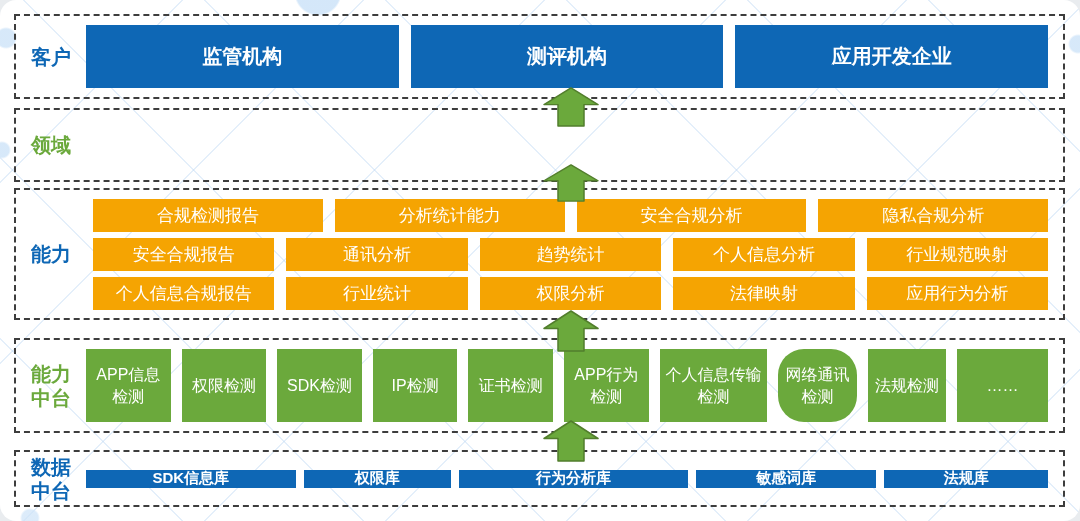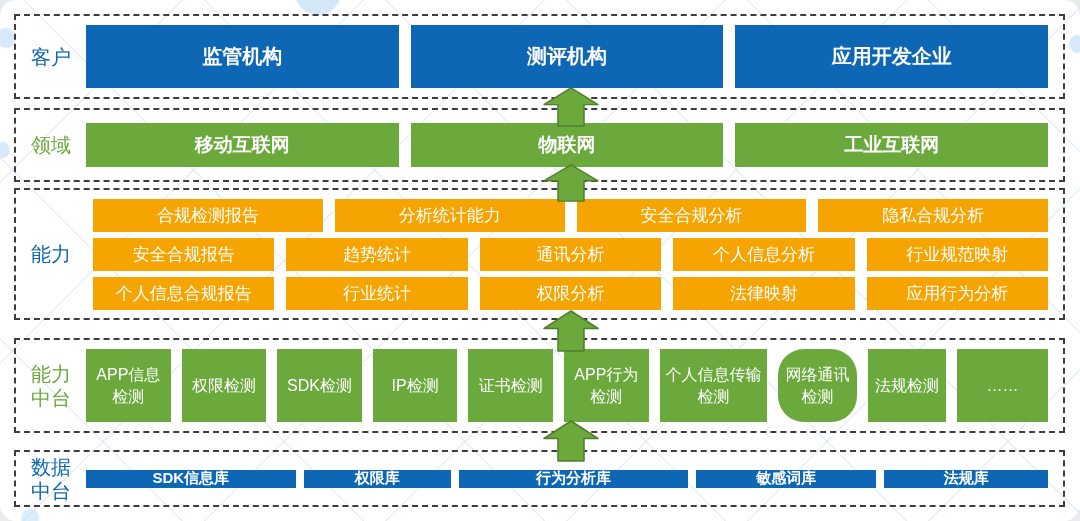--- a/index.html
+++ b/index.html
@@ -25,21 +25,21 @@
     position:absolute;left:14px;width:1051px;
     border:2px dashed #3d3d3d;box-sizing:border-box;
     display:flex;align-items:center;
   }
   .l1{top:14px;height:85px;}
   .l2{top:108px;height:74px;}
   .l3{top:188px;height:132px;}
   .l4{top:338px;height:95px;justify-content:flex-end;}
   .l5{top:450px;height:57px;}
 
-  .lab{flex:0 0 70px;text-align:center;font-weight:400;font-size:20px;line-height:1.2;}
+  .lab{flex:0 0 70px;text-align:center;font-weight:700;font-size:20px;line-height:1.2;}
   .lab .inner{display:inline-block;width:48px;}
   .lab-blue{color:#0e67b5;}
   .lab-green{color:#6ba93c;}
 
   .content{flex:1 1 auto;display:flex;gap:12px;margin-right:15px;align-items:center;}
 
   .box{
     color:#fff;display:flex;align-items:center;justify-content:center;
     text-align:center;box-sizing:border-box;flex:1 1 0;
   }
@@ -89,42 +89,37 @@
       <div class="box c-blue">监管机构</div>
       <div class="box c-blue">测评机构</div>
       <div class="box c-blue">应用开发企业</div>
     </div>
   </section>
 
   <section class="layer l2">
     <div class="lab lab-green">
       <span class="inner">领域</span>
     </div>
-    <div class="content">
-      <div class="box c-green">移动互联网</div>
-      <div class="box c-green">物联网</div>
-      <div class="box c-green">工业互联网</div>
-    </div>
   </section>
 
   <section class="layer l3">
     <div class="lab lab-blue">
       <span class="inner">能力</span>
     </div>
     <div class="cap-col">
       <div class="cap-row">
         <div class="box c-orange">合规检测报告</div>
         <div class="box c-orange">分析统计能力</div>
         <div class="box c-orange">安全合规分析</div>
         <div class="box c-orange">隐私合规分析</div>
       </div>
       <div class="cap-row">
         <div class="box c-orange">安全合规报告</div>
+        <div class="box c-orange">通讯分析</div>
         <div class="box c-orange">趋势统计</div>
-        <div class="box c-orange">通讯分析</div>
         <div class="box c-orange">个人信息分析</div>
         <div class="box c-orange">行业规范映射</div>
       </div>
       <div class="cap-row">
         <div class="box c-orange">个人信息合规报告</div>
         <div class="box c-orange">行业统计</div>
         <div class="box c-orange">权限分析</div>
         <div class="box c-orange">法律映射</div>
         <div class="box c-orange">应用行为分析</div>
       </div>

